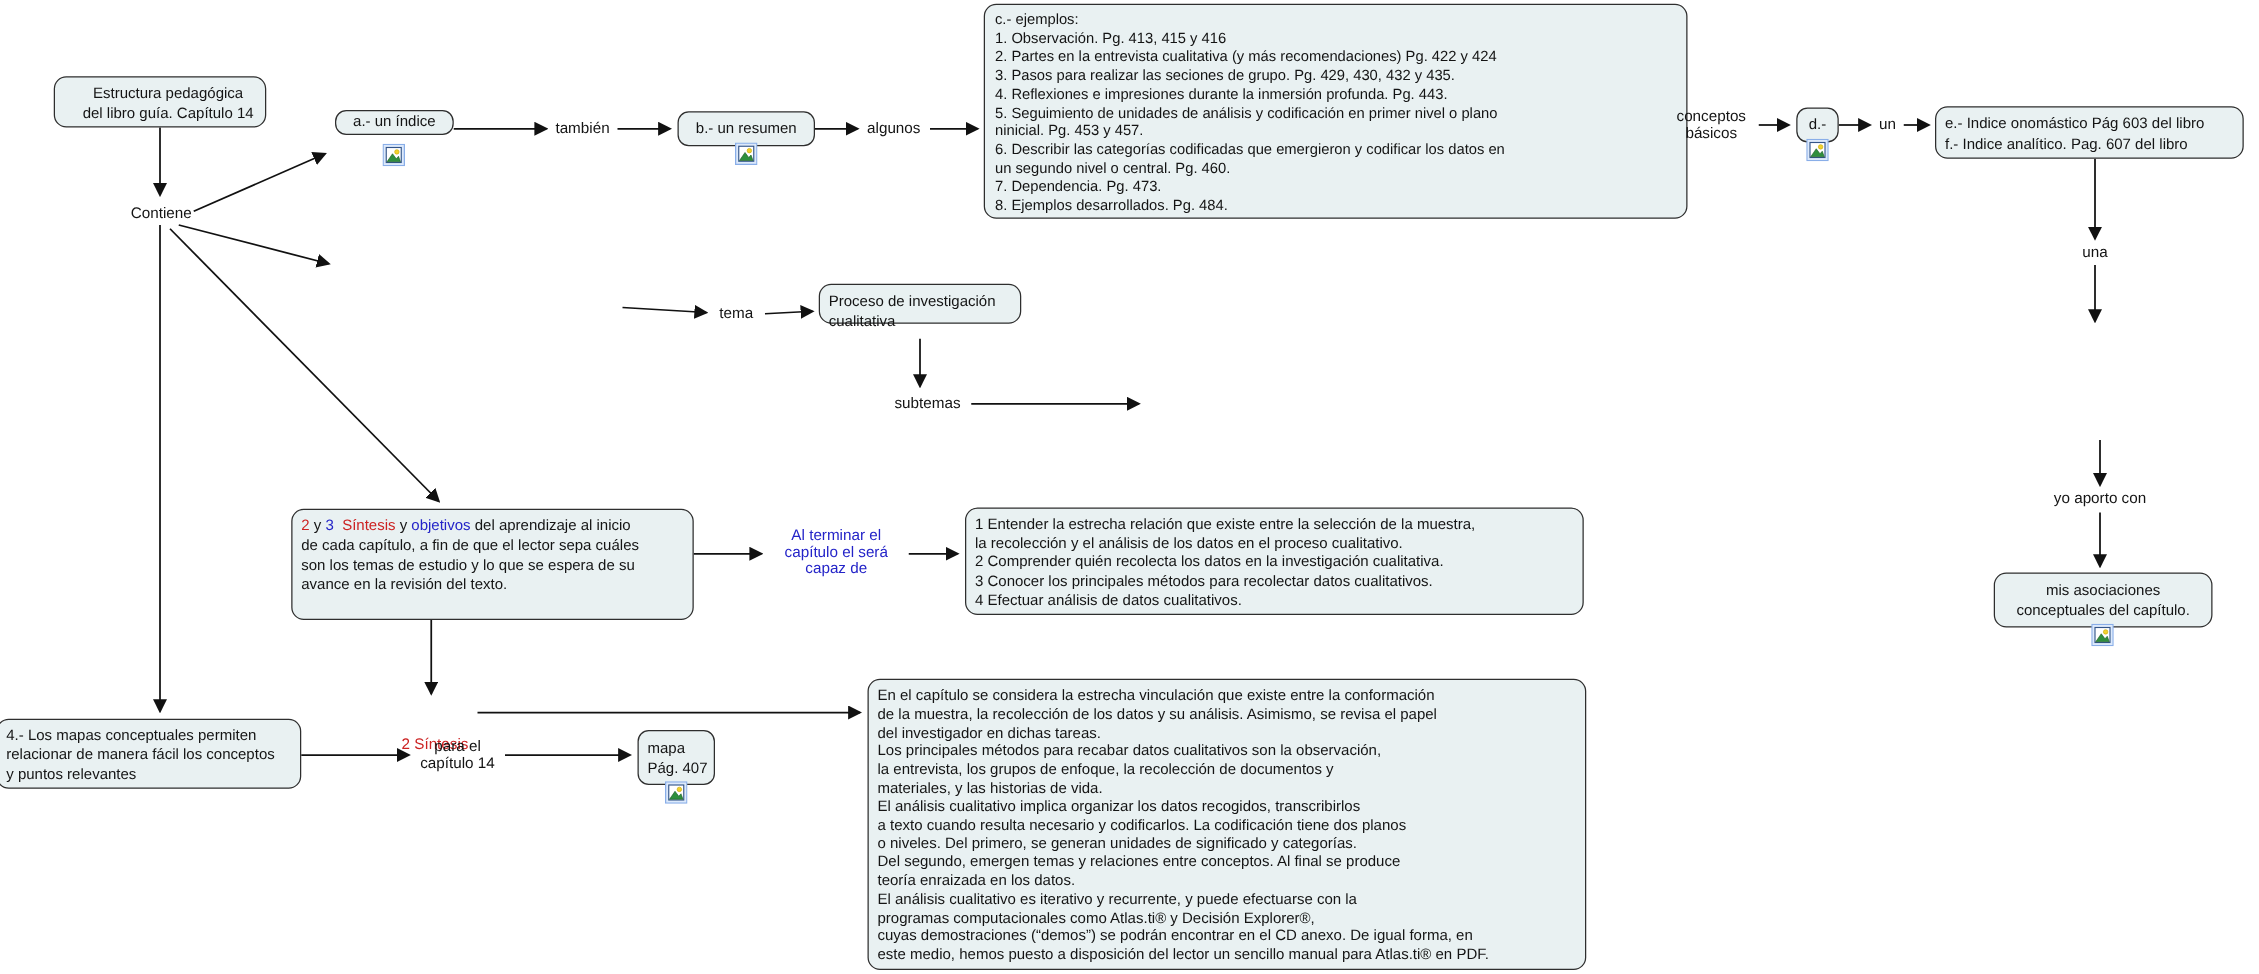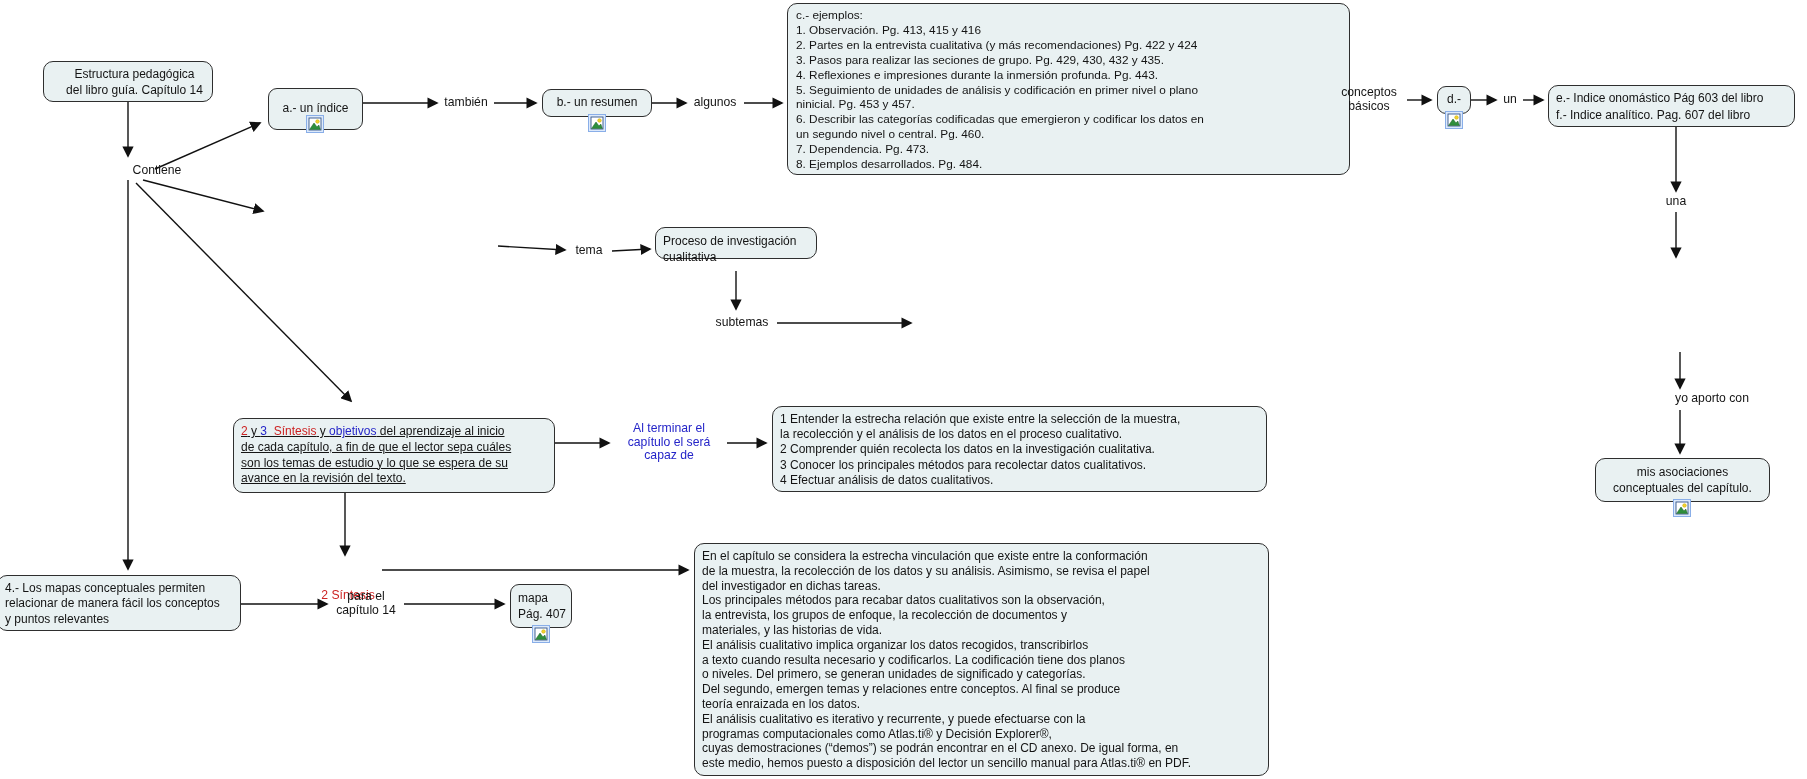--- a/index.html
+++ b/index.html
@@ -64,21 +64,21 @@
       <line x1="382" y1="570" x2="688" y2="570" marker-end="url(#arrow)"></line>
       <line x1="128" y1="180" x2="128" y2="569" marker-end="url(#arrow)"></line>
       <line x1="241" y1="604" x2="327" y2="604" marker-end="url(#arrow)"></line>
       <line x1="404" y1="604" x2="504" y2="604" marker-end="url(#arrow)"></line>
     </g>
   </svg>
 
   <div class="node ctr" style="left:43px;top:61px;width:170px;height:41px;line-height:16px;padding-left:19px;"><span>Estructura pedagógica
 del libro guía. Capítulo 14</span></div>
 
-  <div class="node ctr small" style="left:268px;top:88px;width:95px;height:42px;"><span>a.- un índice</span></div>
+  <div class="node ctr small" style="left:268px;top:88px;width:95px;height:20px;"><span>a.- un índice</span></div>
   <span class="img-icon" style="left:306px;top:115px;">
     <svg viewBox="0 0 18 18" width="18" height="18">
         <rect x="0.5" y="0.5" width="17" height="17" fill="#dce9fb" stroke="#89aee8"></rect>
         <rect x="3" y="3" width="12" height="12" fill="#ffffff" stroke="#335588" stroke-width="0.9"></rect>
         <circle cx="11.5" cy="6.5" r="1.8" fill="#f2d22e" stroke="#c8a800" stroke-width="0.5"></circle>
         <path d="M3.6 14.4 L8 8 L11 12 L12.8 10 L14.4 14.4 Z" fill="#2e8f3c" stroke="#1d5c27" stroke-width="0.5"></path>
       </svg>
   </span>
 
   <div class="node ctr small" style="left:542px;top:89px;width:110px;height:28px;"><span>b.- un resumen</span></div>
@@ -126,21 +126,21 @@
         <circle cx="11.5" cy="6.5" r="1.8" fill="#f2d22e" stroke="#c8a800" stroke-width="0.5"></circle>
         <path d="M3.6 14.4 L8 8 L11 12 L12.8 10 L14.4 14.4 Z" fill="#2e8f3c" stroke="#1d5c27" stroke-width="0.5"></path>
       </svg>
   </span>
 
 
   <div class="node" style="left:655px;top:227px;width:162px;height:32px;line-height:16px;"><span>Proceso de investigación
 cualitativa</span></div>
 
 
-  <div class="node rich" style="left:233px;top:418px;width:322px;height:75px;line-height:15.8px;text-decoration:underline;"><span class="r">2</span><span> y </span><span class="b">3</span><span class="r">  Síntesis</span><span> y </span><span class="b">objetivos</span><span> del aprendizaje al inicio
+  <div class="node rich" style="left:233px;top:407px;width:322px;height:89px;line-height:15.8px;"><span class="r">2</span><span> y </span><span class="b">3</span><span class="r">  Síntesis</span><span> y </span><span class="b">objetivos</span><span> del aprendizaje al inicio
 de cada capítulo, a fin de que el lector sepa cuáles
 son los temas de estudio y lo que se espera de su
 avance en la revisión del texto.</span></div>
 
   <div class="node" style="left:772px;top:406px;width:495px;height:86px;line-height:15.2px;"><span>1 Entender la estrecha relación que existe entre la selección de la muestra,
 la recolección y el análisis de los datos en el proceso cualitativo.
 2 Comprender quién recolecta los datos en la investigación cualitativa.
 3 Conocer los principales métodos para recolectar datos cualitativos.
 4 Efectuar análisis de datos cualitativos.</span></div>
 
@@ -168,28 +168,28 @@
 Pág. 407</span></div>
   <span class="img-icon" style="left:532px;top:625px;">
     <svg viewBox="0 0 18 18" width="18" height="18">
         <rect x="0.5" y="0.5" width="17" height="17" fill="#dce9fb" stroke="#89aee8"></rect>
         <rect x="3" y="3" width="12" height="12" fill="#ffffff" stroke="#335588" stroke-width="0.9"></rect>
         <circle cx="11.5" cy="6.5" r="1.8" fill="#f2d22e" stroke="#c8a800" stroke-width="0.5"></circle>
         <path d="M3.6 14.4 L8 8 L11 12 L12.8 10 L14.4 14.4 Z" fill="#2e8f3c" stroke="#1d5c27" stroke-width="0.5"></path>
       </svg>
   </span>
 
-  <div class="label" style="left:129px;top:171px;margin-left:28px;">Contiene</div>
+  <div class="label" style="left:129px;top:171px;">Contiene</div>
   <div class="label" style="left:466px;top:103px;">también</div>
   <div class="label" style="left:715px;top:103px;">algunos</div>
   <div class="label" style="left:1369px;top:100px;">conceptos
 básicos</div>
   <div class="label" style="left:1510px;top:100px;">un</div>
   <div class="label" style="left:1676px;top:202px;">una</div>
-  <div class="label" style="left:1680px;top:399px;margin-left:32px;">yo aporto con</div>
+  <div class="label" style="left:1680px;top:399px;">yo aporto con</div>
   <div class="label" style="left:589px;top:251px;">tema</div>
   <div class="label" style="left:742px;top:323px;">subtemas</div>
   <div class="label blue" style="left:669px;top:442px;">Al terminar el
 capítulo el será
 capaz de</div>
   <div class="label red" style="left:348px;top:596px;">2 Síntesis</div>
   <div class="label" style="left:366px;top:604px;">para el
 capítulo 14</div>
 
 </div>

